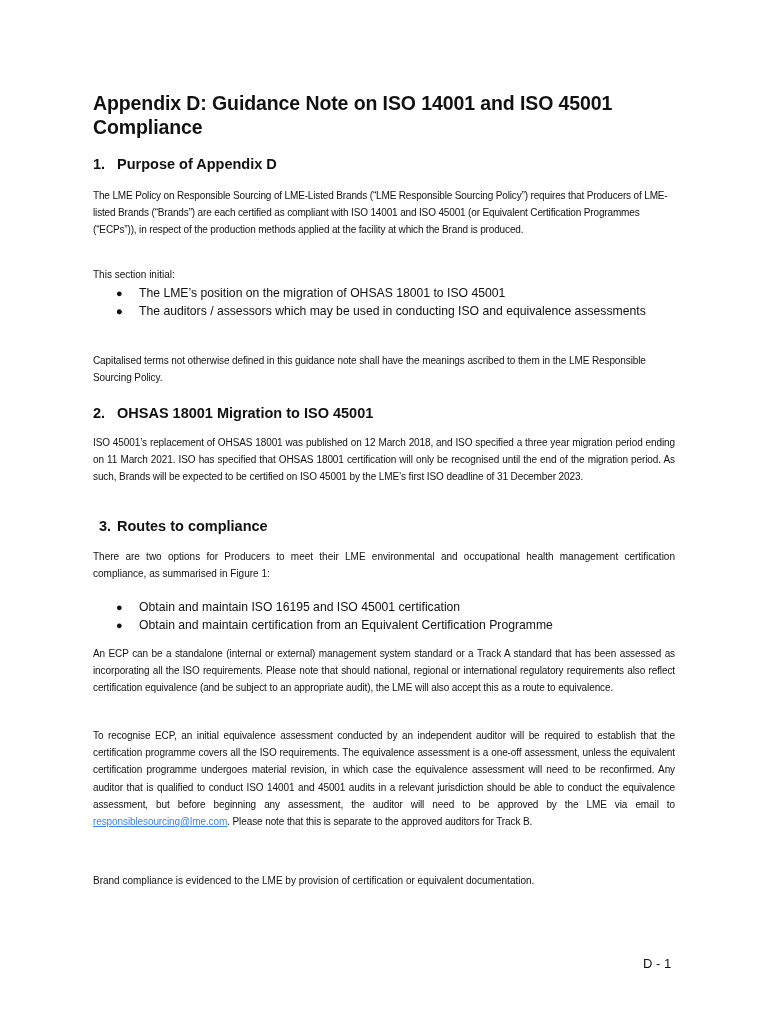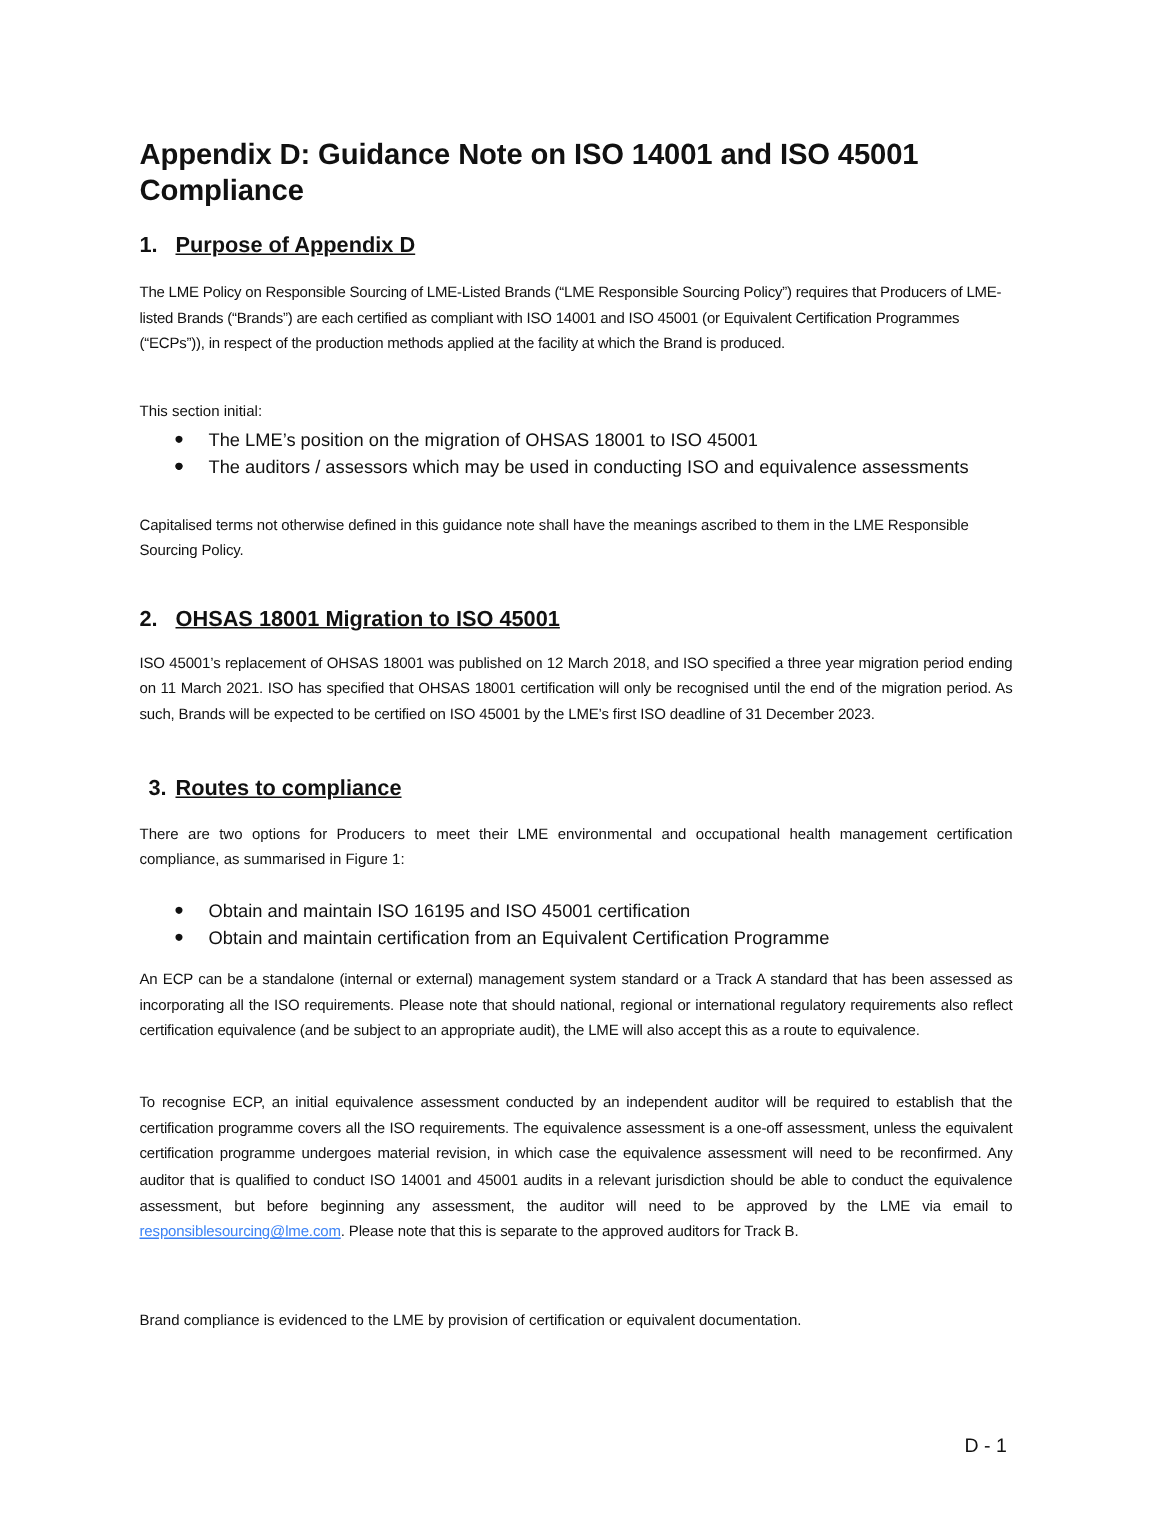--- a/index.html
+++ b/index.html
@@ -33,21 +33,20 @@
       letter-spacing: -0.1px;
     }
     .h2 {
       position: absolute;
       left: 0;
       font-size: 14.5px;
       font-weight: bold;
       margin: 0;
       line-height: 18px;
       white-space: nowrap;
-      text-decoration: underline;
     }
     .h2 .num {
       display: inline-block;
       width: 24px;
     }
     .para {
       position: absolute;
       left: 0;
       width: 582px;
       font-size: 10px;
@@ -104,21 +103,21 @@
   <p class="para" style="top:187px; letter-spacing:-0.15px;">The LME Policy on Responsible Sourcing of LME-Listed Brands (“LME Responsible Sourcing Policy”) requires that Producers of LME-listed Brands (“Brands”) are each certified as compliant with ISO 14001 and ISO 45001 (or Equivalent Certification Programmes (“ECPs”)), in respect of the production methods applied at the facility at which the Brand is produced.</p>
 
   <p class="para" style="top:266px;">This section initial:</p>
 
   <ul class="bullets" style="top:284px;">
     <li><span class="dot">●</span><span>The LME’s position on the migration of OHSAS 18001 to ISO 45001</span></li>
     <li><span class="dot">●</span></li>
     <li><span class="dot">●</span><span>The auditors / assessors which may be used in conducting ISO and equivalence assessments</span></li>
   </ul>
 
-  <p class="para" style="top:342px; letter-spacing:-0.1px;">Capitalised terms not otherwise defined in this guidance note shall have the meanings ascribed to them in the LME Responsible Sourcing Policy.</p>
+  <p class="para" style="top:352px; letter-spacing:-0.1px;">Capitalised terms not otherwise defined in this guidance note shall have the meanings ascribed to them in the LME Responsible Sourcing Policy.</p>
 
   <h2 class="h2" style="top:404px;">
     <span class="num">2.</span><span>OHSAS 18001 Migration to ISO 45001</span>
   </h2>
 
   <p class="para justify" style="top:434px; letter-spacing:-0.1px;">ISO 45001’s replacement of OHSAS 18001 was published on 12 March 2018, and ISO specified a three year migration period ending on 11 March 2021. ISO has specified that OHSAS 18001 certification will only be recognised until the end of the migration period. As such, Brands will be expected to be certified on ISO 45001 by the LME’s first ISO deadline of 31 December 2023.</p>
 
   <h2 class="h2" style="top:517px;text-align:center;">
     <span class="num">3.</span><span>Routes to compliance</span>
   </h2>

